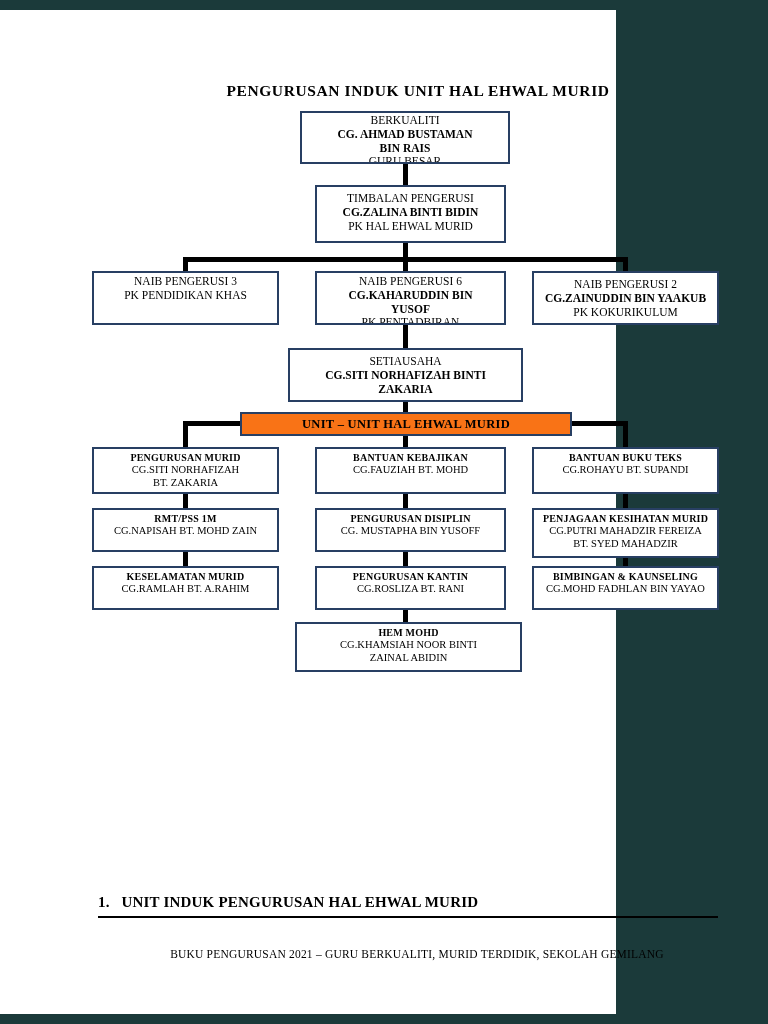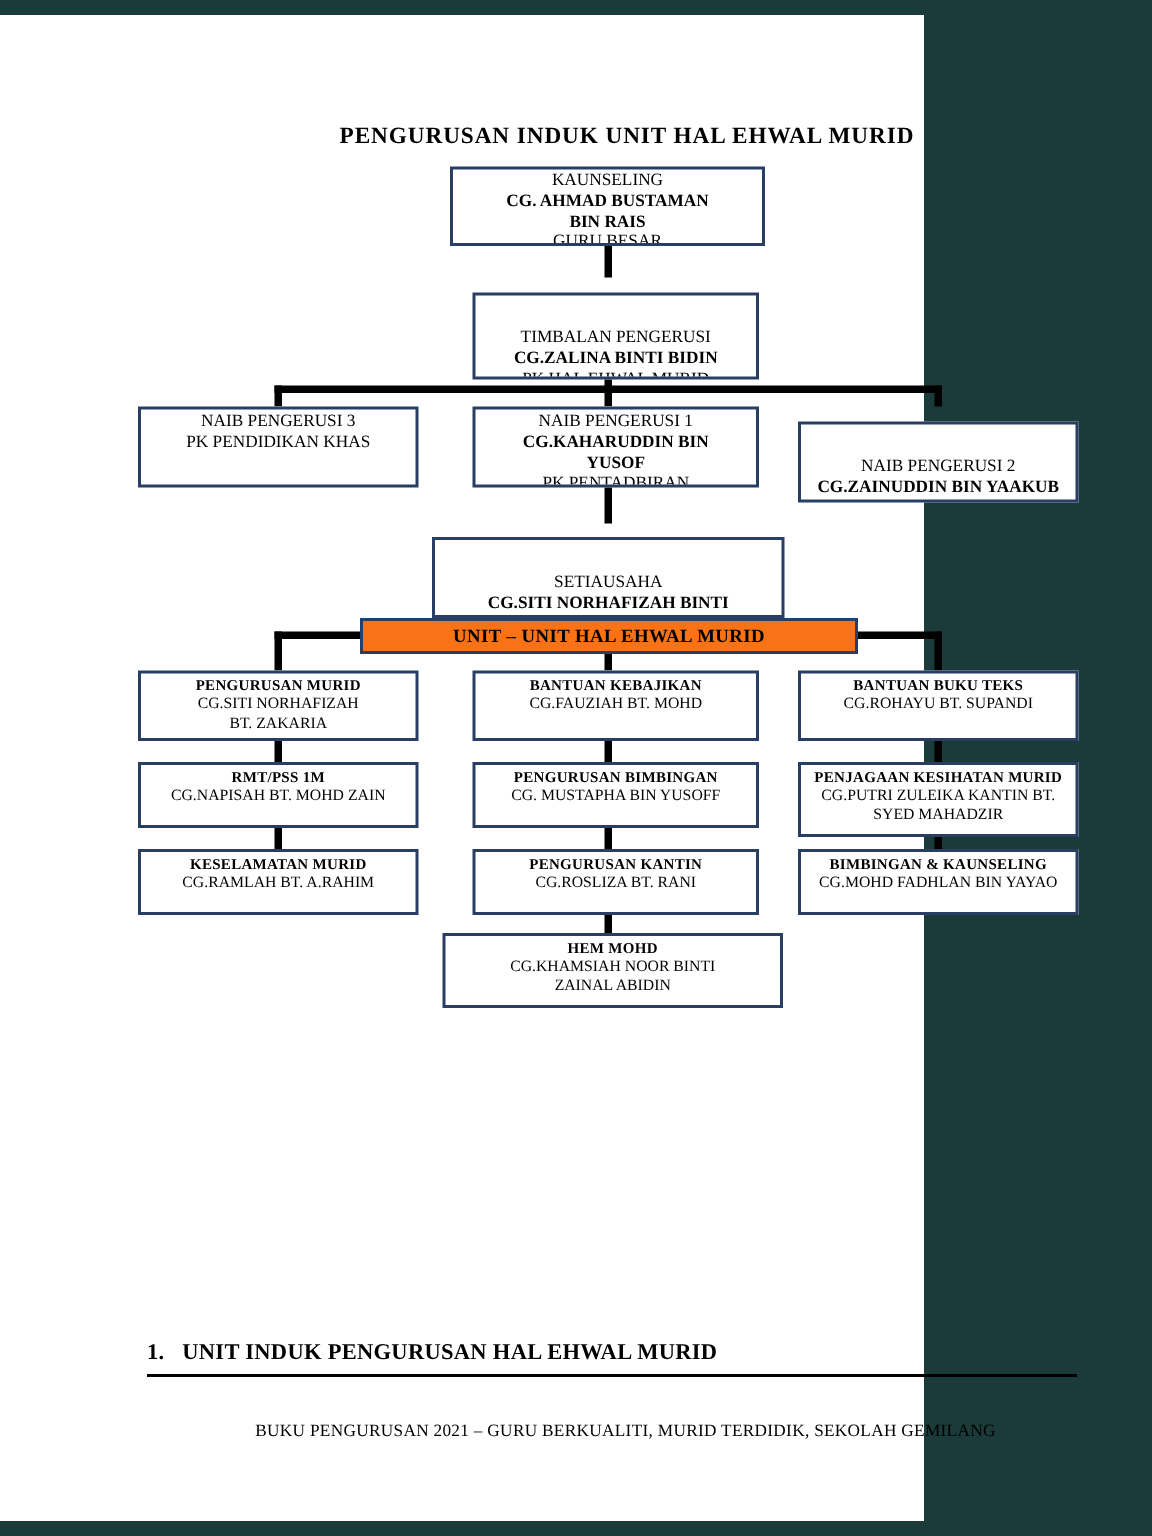--- a/index.html
+++ b/index.html
@@ -27,21 +27,21 @@
   .uname { font-size:10.5px; margin:0 auto; }
   .banner {
     position:absolute; background:#f97316; border:2px solid #283f63;
     text-align:center; font-weight:bold; font-size:12.5px;
     box-sizing:border-box; line-height:20px; letter-spacing:0.3px;
   }
   .nw125 { max-width:125px; } .nw135 { max-width:135px; }
   .nw155 { max-width:155px; } .nw160 { max-width:160px; }
   .nw165 { max-width:165px; }
   .pt1 { padding-top:1px; } .pt2 { padding-top:2px; }
-  .pt3 { padding-top:3px; } .pt5 { padding-top:22px;margin-top:10px; }
+  .pt3 { padding-top:3px; } .pt5 { padding-top:5px; }
   .section-heading {
     position:absolute; left:98px; top:884px; width:620px; height:22px;
     font-weight:bold; font-size:15px; border-bottom:2px solid #000;
     white-space:pre; letter-spacing:0.2px;
   }
   .footer-line {
     position:absolute; left:66px; top:938px; width:702px;
     text-align:center; font-size:11.5px; letter-spacing:0.2px;
   }
 </style>
@@ -68,38 +68,38 @@
     <div class="conn" style="left:403px;top:424px;width:5px;height:13px"></div>
     <div class="conn" style="left:183px;top:483px;width:5px;height:15px"></div>
     <div class="conn" style="left:403px;top:483px;width:5px;height:15px"></div>
     <div class="conn" style="left:623px;top:483px;width:5px;height:15px"></div>
     <div class="conn" style="left:183px;top:541px;width:5px;height:15px"></div>
     <div class="conn" style="left:403px;top:541px;width:5px;height:15px"></div>
     <div class="conn" style="left:623px;top:547px;width:5px;height:9px"></div>
     <div class="conn" style="left:403px;top:599px;width:5px;height:13px"></div>
 
     <div class="obox pt1" style="left:300px;top:101px;width:210px;height:53px">
-      <div class="role">KAUNSELING</div>
+      <div class="role">BERKUALITI</div>
       <div class="name nw155">CG. AHMAD BUSTAMAN BIN RAIS</div>
       <div class="post">GURU BESAR</div>
     </div>
 
     <div class="obox pt5" style="left:315px;top:175px;width:191px;height:58px">
       <div class="role">TIMBALAN PENGERUSI</div>
       <div class="name">CG.ZALINA BINTI BIDIN</div>
       <div class="post">PK HAL EHWAL MURID</div>
     </div>
 
     <div class="obox pt2" style="left:92px;top:261px;width:187px;height:54px">
       <div class="role">NAIB PENGERUSI 3</div>
       <div class="post">PK PENDIDIKAN KHAS</div>
     </div>
 
     <div class="obox pt2" style="left:315px;top:261px;width:191px;height:54px">
-      <div class="role">NAIB PENGERUSI 1</div>
+      <div class="role">NAIB PENGERUSI 6</div>
       <div class="name nw125">CG.KAHARUDDIN BIN YUSOF</div>
       <div class="post">PK PENTADBIRAN</div>
     </div>
 
     <div class="obox pt5" style="left:532px;top:261px;width:187px;height:54px">
       <div class="role">NAIB PENGERUSI 2</div>
       <div class="name">CG.ZAINUDDIN BIN YAAKUB</div>
       <div class="post">PK KOKURIKULUM</div>
     </div>
 
@@ -121,39 +121,39 @@
     <div class="obox pt3" style="left:92px;top:556px;width:187px;height:44px">
       <div class="utitle">KESELAMATAN MURID</div>
       <div class="uname">CG.RAMLAH BT. A.RAHIM</div>
     </div>
 
     <div class="obox pt3" style="left:315px;top:437px;width:191px;height:47px">
       <div class="utitle">BANTUAN KEBAJIKAN</div>
       <div class="uname">CG.FAUZIAH BT. MOHD</div>
     </div>
     <div class="obox pt3" style="left:315px;top:498px;width:191px;height:44px">
-      <div class="utitle">PENGURUSAN BIMBINGAN</div>
+      <div class="utitle">PENGURUSAN DISIPLIN</div>
       <div class="uname">CG. MUSTAPHA BIN YUSOFF</div>
     </div>
     <div class="obox pt3" style="left:315px;top:556px;width:191px;height:44px">
       <div class="utitle">PENGURUSAN KANTIN</div>
       <div class="uname">CG.ROSLIZA BT. RANI</div>
     </div>
     <div class="obox pt3" style="left:295px;top:612px;width:227px;height:50px">
       <div class="utitle">HEM MOHD</div>
       <div class="uname nw165">CG.KHAMSIAH NOOR BINTI ZAINAL ABIDIN</div>
     </div>
 
     <div class="obox pt3" style="left:532px;top:437px;width:187px;height:47px">
       <div class="utitle">BANTUAN BUKU TEKS</div>
       <div class="uname">CG.ROHAYU BT. SUPANDI</div>
     </div>
     <div class="obox pt3" style="left:532px;top:498px;width:187px;height:50px">
       <div class="utitle">PENJAGAAN KESIHATAN MURID</div>
-      <div class="uname nw160">CG.PUTRI ZULEIKA KANTIN  BT. SYED MAHADZIR</div>
+      <div class="uname nw160">CG.PUTRI MAHADZIR FEREIZA  BT. SYED MAHADZIR</div>
     </div>
     <div class="obox pt3" style="left:532px;top:556px;width:187px;height:44px">
       <div class="utitle">BIMBINGAN &amp; KAUNSELING</div>
       <div class="uname">CG.MOHD FADHLAN BIN YAYAO</div>
     </div>
 
     <div class="section-heading">1.   UNIT INDUK PENGURUSAN HAL EHWAL MURID</div>
     <div class="footer-line">BUKU PENGURUSAN 2021 – GURU BERKUALITI, MURID TERDIDIK, SEKOLAH GEMILANG</div>
 
   </div>

